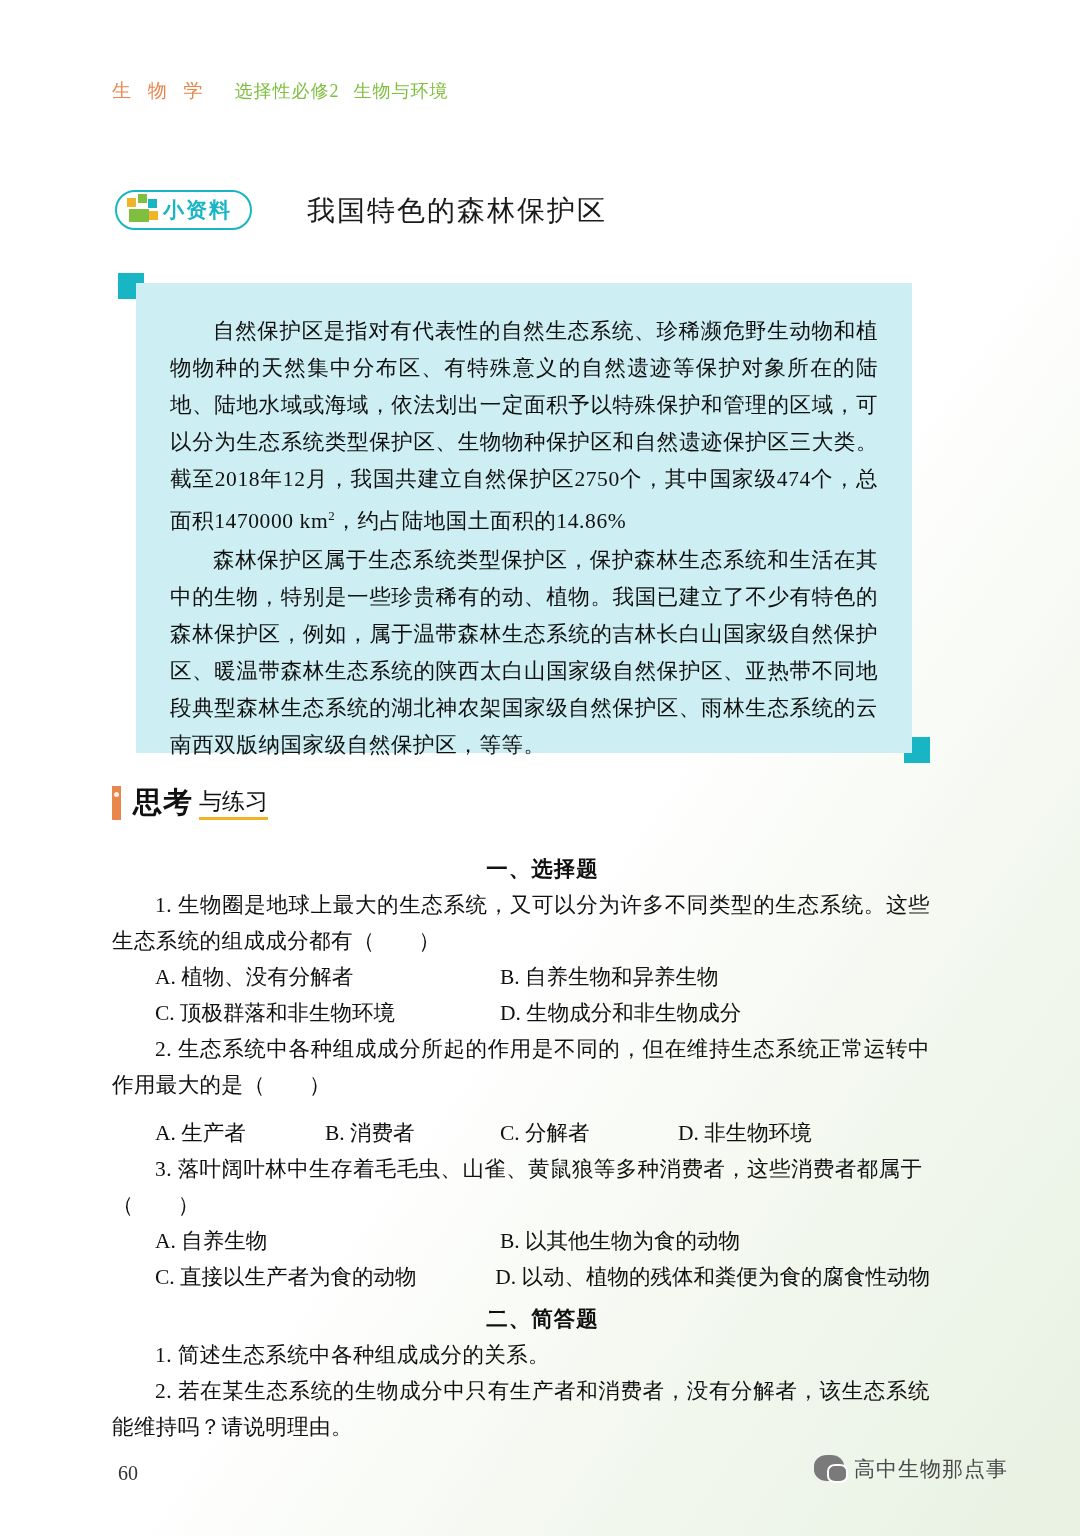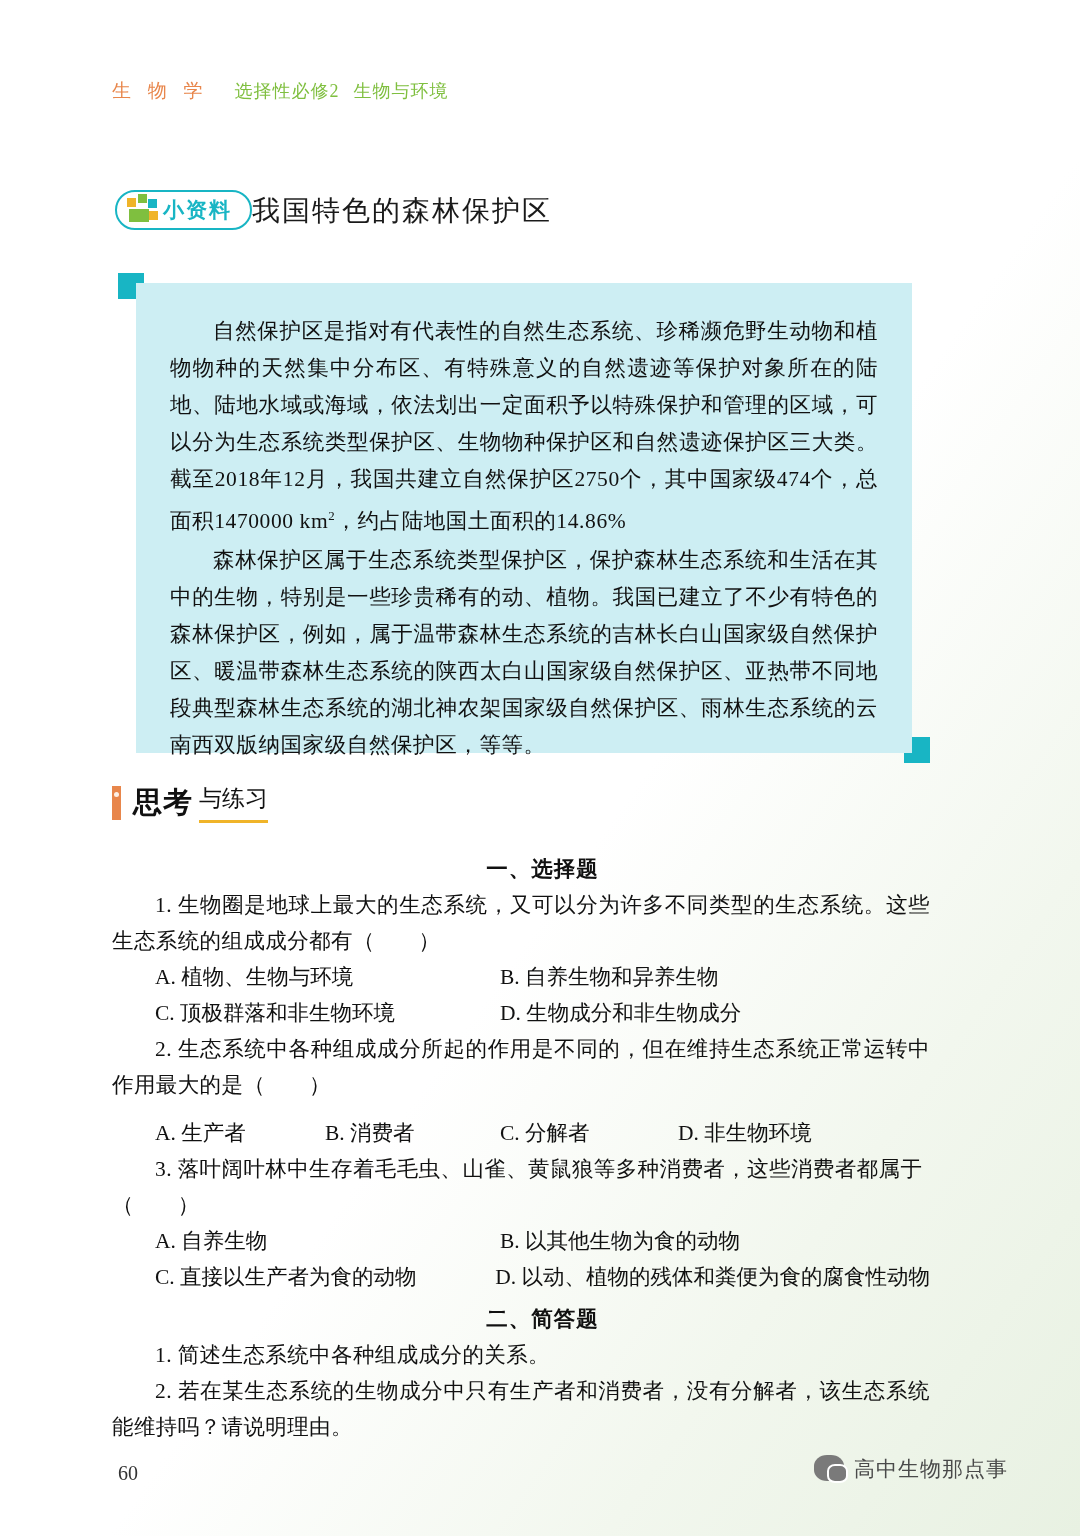--- a/index.html
+++ b/index.html
@@ -86,20 +86,21 @@
     position: absolute;
     display: block;
   }
   .bi1 { width: 9px; height: 9px; background: #f0b429; left: 2px; top: 4px; }
   .bi2 { width: 9px; height: 9px; background: #7fbf3f; left: 13px; top: 0px; }
   .bi3 { width: 9px; height: 9px; background: #18b5c4; left: 23px; top: 5px; }
   .bi4 { width: 20px; height: 13px; background: #7fbf3f; left: 4px; top: 15px; }
   .bi5 { width: 9px; height: 9px; background: #f0b429; left: 24px; top: 17px; }
 
   .info-title {
+    margin-left: 55px;
     font-size: 28px;
     color: #1a1a1a;
     letter-spacing: 2px;
     font-family: "Liberation Serif", serif;
   }
 
   
   .info-box-wrap {
     position: absolute;
     left: 118px;
@@ -167,21 +168,21 @@
     font-size: 29px;
     font-weight: bold;
     color: #111;
     letter-spacing: 1px;
     font-family: "Liberation Sans", sans-serif;
   }
   .sec-title-sub {
     font-size: 23px;
     color: #111;
     margin-left: 6px;
-    padding-bottom: 6px;
+    padding-bottom: 0;
     border-bottom: 3px solid #f0b429;
     font-family: "Liberation Sans", sans-serif;
   }
 
   
   .exercises {
     position: absolute;
     left: 112px;
     top: 845px;
     width: 818px;
@@ -298,21 +299,21 @@
     <div class="section-header">
       <span class="sec-bar"></span>
       <span class="sec-title-main">思考</span>
       <span class="sec-title-sub">与练习</span>
     </div>
 
     <div class="exercises">
       <p class="ex-heading">一、选择题</p>
       <p class="ex-q">1. 生物圈是地球上最大的生态系统，又可以分为许多不同类型的生态系统。这些生态系统的组成成分都有（　　）</p>
       <div class="opts two">
-        <span class="opt">A. 植物、生物与环境</span>
+        <span class="opt">A. 植物、没有分解者</span>
         <span class="opt">B. 自养生物和异养生物</span>
       </div>
       <div class="opts two">
         <span class="opt">C. 顶极群落和非生物环境</span>
         <span class="opt">D. 生物成分和非生物成分</span>
       </div>
       <p class="ex-q">2. 生态系统中各种组成成分所起的作用是不同的，但在维持生态系统正常运转中作用最大的是（　　）</p>
       <div class="opts four">
         <span class="opt">A. 生产者</span>
         <span class="opt">B. 消费者</span>

